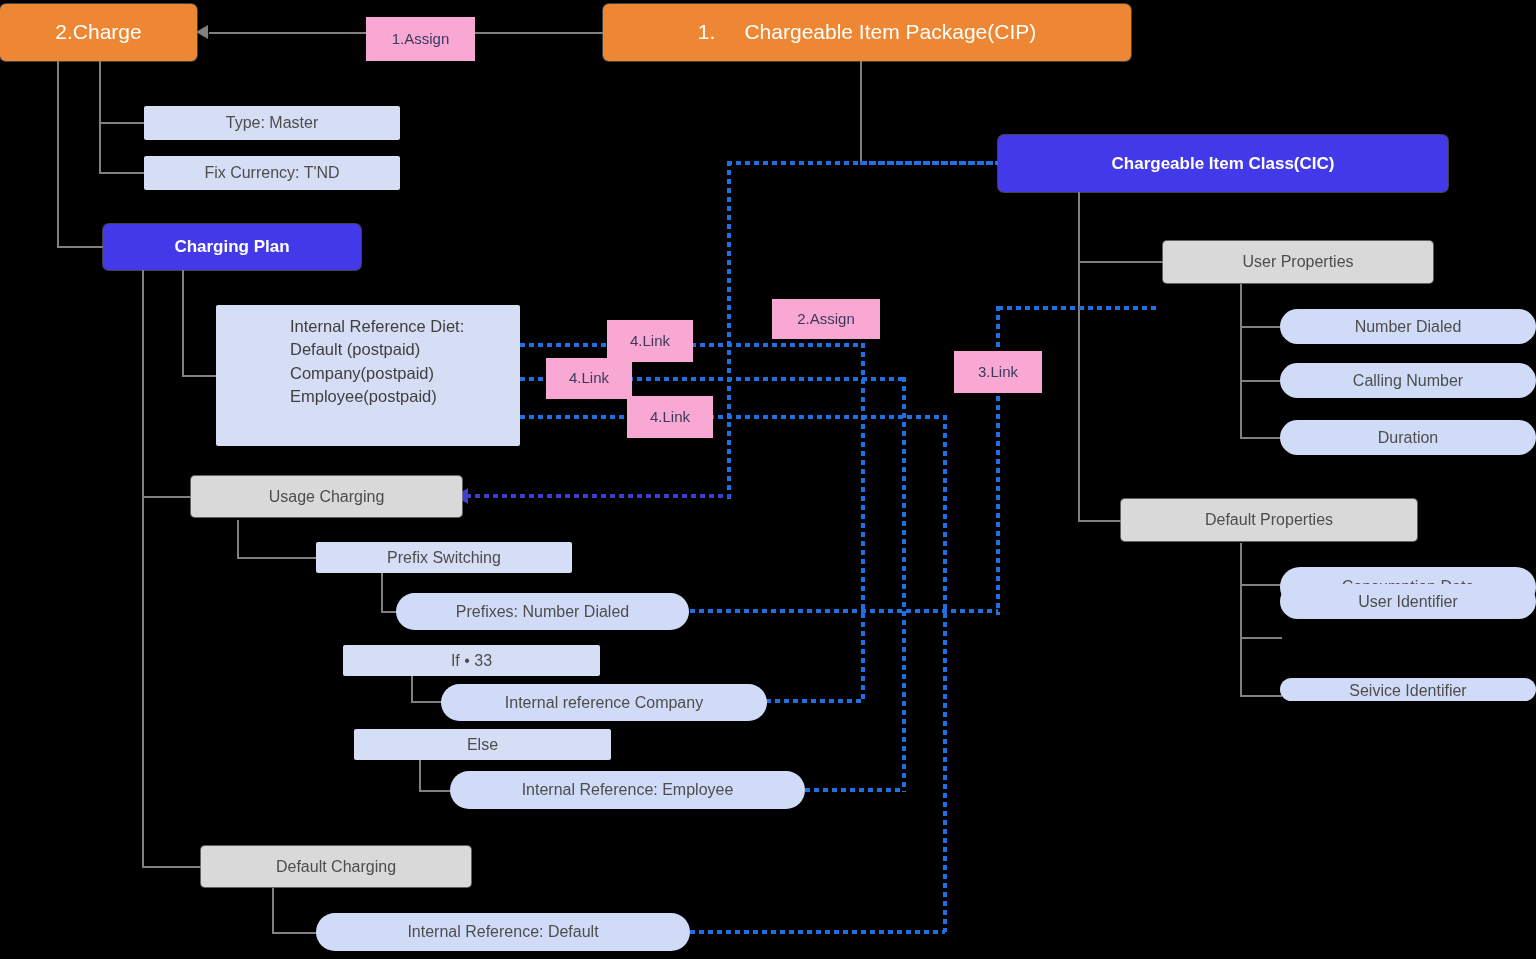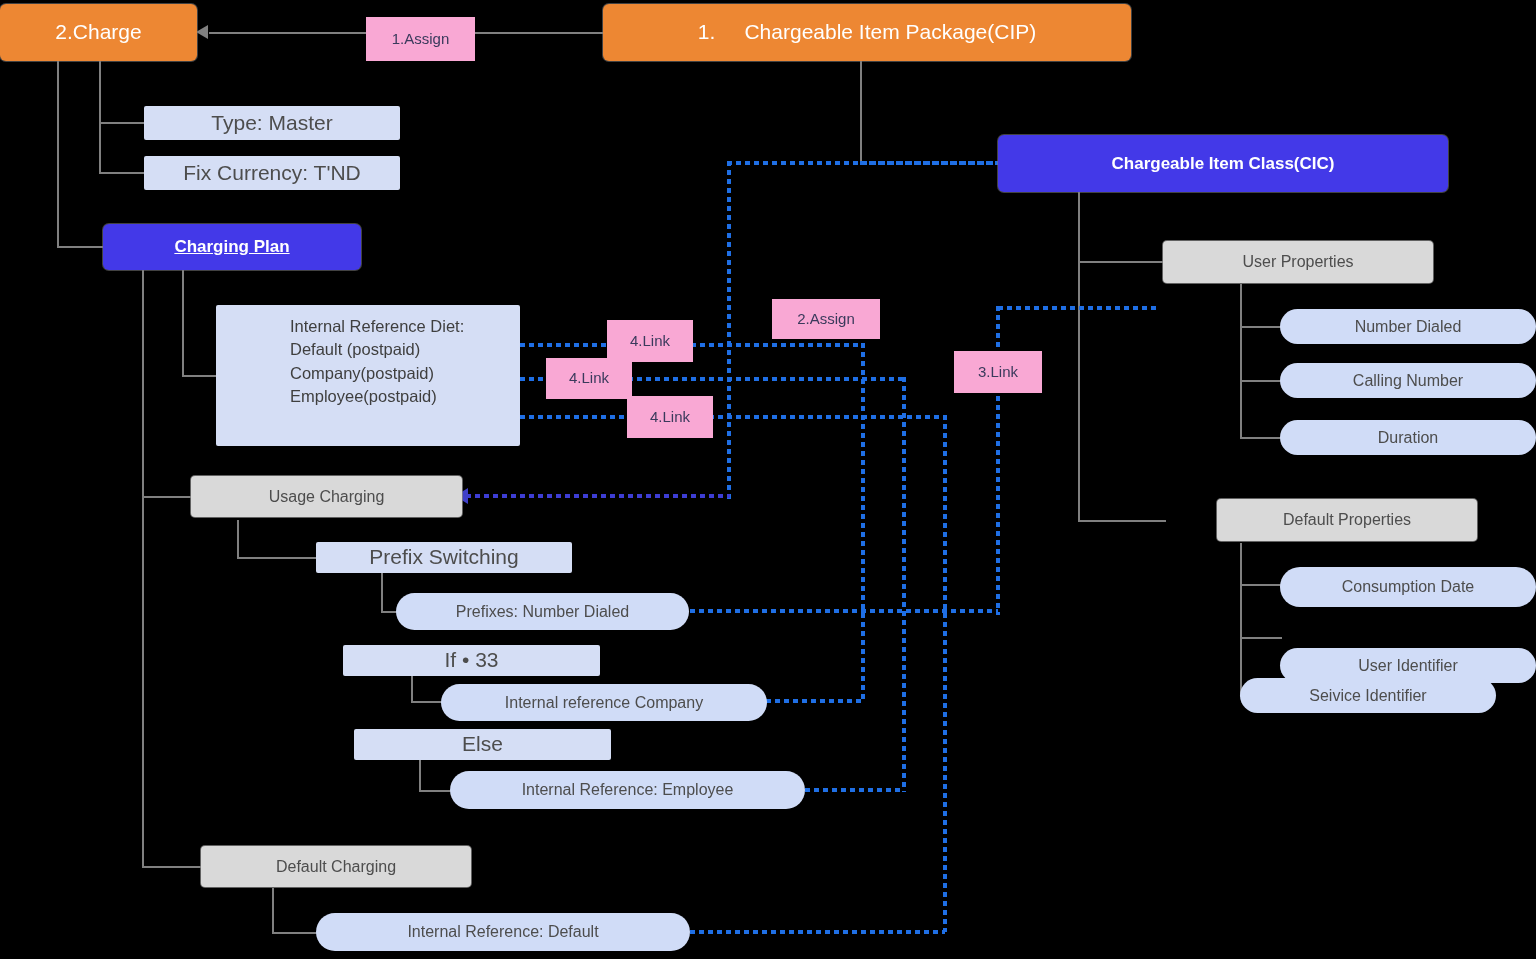--- a/index.html
+++ b/index.html
@@ -6,21 +6,21 @@
   #stage{position:relative;width:1536px;height:959px;background:#000;
          font-family:"Liberation Sans","DejaVu Sans",sans-serif;overflow:hidden;}
   .node{position:absolute;box-sizing:border-box;display:flex;align-items:center;
         justify-content:center;text-align:center;line-height:1.25;}
   .n-orange{background:#ED8733;color:#fff;font-weight:normal;font-size:21px;border-radius:6px;
             box-shadow:0 0 0 1px rgba(120,120,120,.55);}
   .n-blue{background:#4339E8;color:#fff;font-weight:bold;font-size:17px;border-radius:6px;
           box-shadow:0 0 0 1px rgba(120,120,120,.55);}
   .n-grey{background:#D9D9D9;color:#4d4d4d;font-size:16px;border-radius:4px;
           box-shadow:0 0 0 1px rgba(130,130,130,.75);}
-  .n-lightbox{background:#D5DEF5;color:#4d4d4d;font-size:21px;border-radius:2px;}
+  .n-lightbox{background:#D5DEF5;color:#4d4d4d;font-size:16px;border-radius:2px;}
   .n-pill{background:#D0DCF7;color:#4d4d4d;font-size:16px;border-radius:999px;}
   .n-note{background:#f9a8d4;color:#3a3a5c;font-size:15px;}
   .n-multiline{justify-content:flex-start;text-align:left;padding:10px 0 10px 26px;
                flex-direction:column;align-items:flex-start;font-size:16.5px;color:#3f3f3f;}
   .n-multiline span{display:block;line-height:1.42;margin-left:48px;}
   
   .cx{position:absolute;background:#808080;}
   .h{height:1.6px;}
   .v{width:1.6px;}
   .d-h{position:absolute;height:4px;
@@ -127,21 +127,21 @@
   </div>
 
   <div class="node n-lightbox zn" style="left:144px;top:106px;width:256px;height:34px;">
     <span>Type: Master</span>
   </div>
 
   <div class="node n-lightbox zn" style="left:144px;top:156px;width:256px;height:34px;">
     <span>Fix Currency: T'ND</span>
   </div>
 
-  <div class="node n-blue zn" style="left:103px;top:224px;width:258px;height:46px;text-decoration:underline;">
+  <div class="node n-blue zn" style="left:103px;top:224px;width:258px;height:46px;">
     <span>Charging Plan</span>
   </div>
 
   <div class="node n-lightbox n-multiline zn" style="left:216px;top:305px;width:304px;height:141px;">
     <span>Internal Reference Diet:</span>
     <span>Default (postpaid)</span>
     <span>Company(postpaid)</span>
     <span>Employee(postpaid)</span>
   </div>
 
@@ -190,33 +190,33 @@
   </div>
 
   <div class="node n-pill zn" style="left:1280px;top:363px;width:256px;height:35px;">
     <span>Calling Number</span>
   </div>
 
   <div class="node n-pill zn" style="left:1280px;top:420px;width:256px;height:35px;">
     <span>Duration</span>
   </div>
 
-  <div class="node n-grey zn" style="left:1217px;top:499px;width:260px;height:42px;">
+  <div class="node n-grey zn" style="left:1121px;top:499px;width:296px;height:42px;">
     <span>Default Properties</span>
   </div>
 
   <div class="node n-pill zn" style="left:1280px;top:567px;width:256px;height:40px;">
     <span>Consumption Date</span>
   </div>
 
-  <div class="node n-pill zn" style="left:1280px;top:648px;width:256px;height:35px;">
+  <div class="node n-pill zn" style="left:1280px;top:584px;width:256px;height:35px;">
     <span>User Identifier</span>
   </div>
 
-  <div class="node n-pill zn" style="left:1240px;top:678px;width:256px;height:35px;">
+  <div class="node n-pill zn" style="left:1280px;top:678px;width:256px;height:23px;align-items:flex-end;">
     <span>Seivice Identifier</span>
   </div>
 
   <div class="node n-note zt" style="left:366px;top:17px;width:109px;height:44px;">
     <span>1.Assign</span>
   </div>
 
   <div class="node n-note zt" style="left:772px;top:299px;width:108px;height:40px;">
     <span>2.Assign</span>
   </div>

